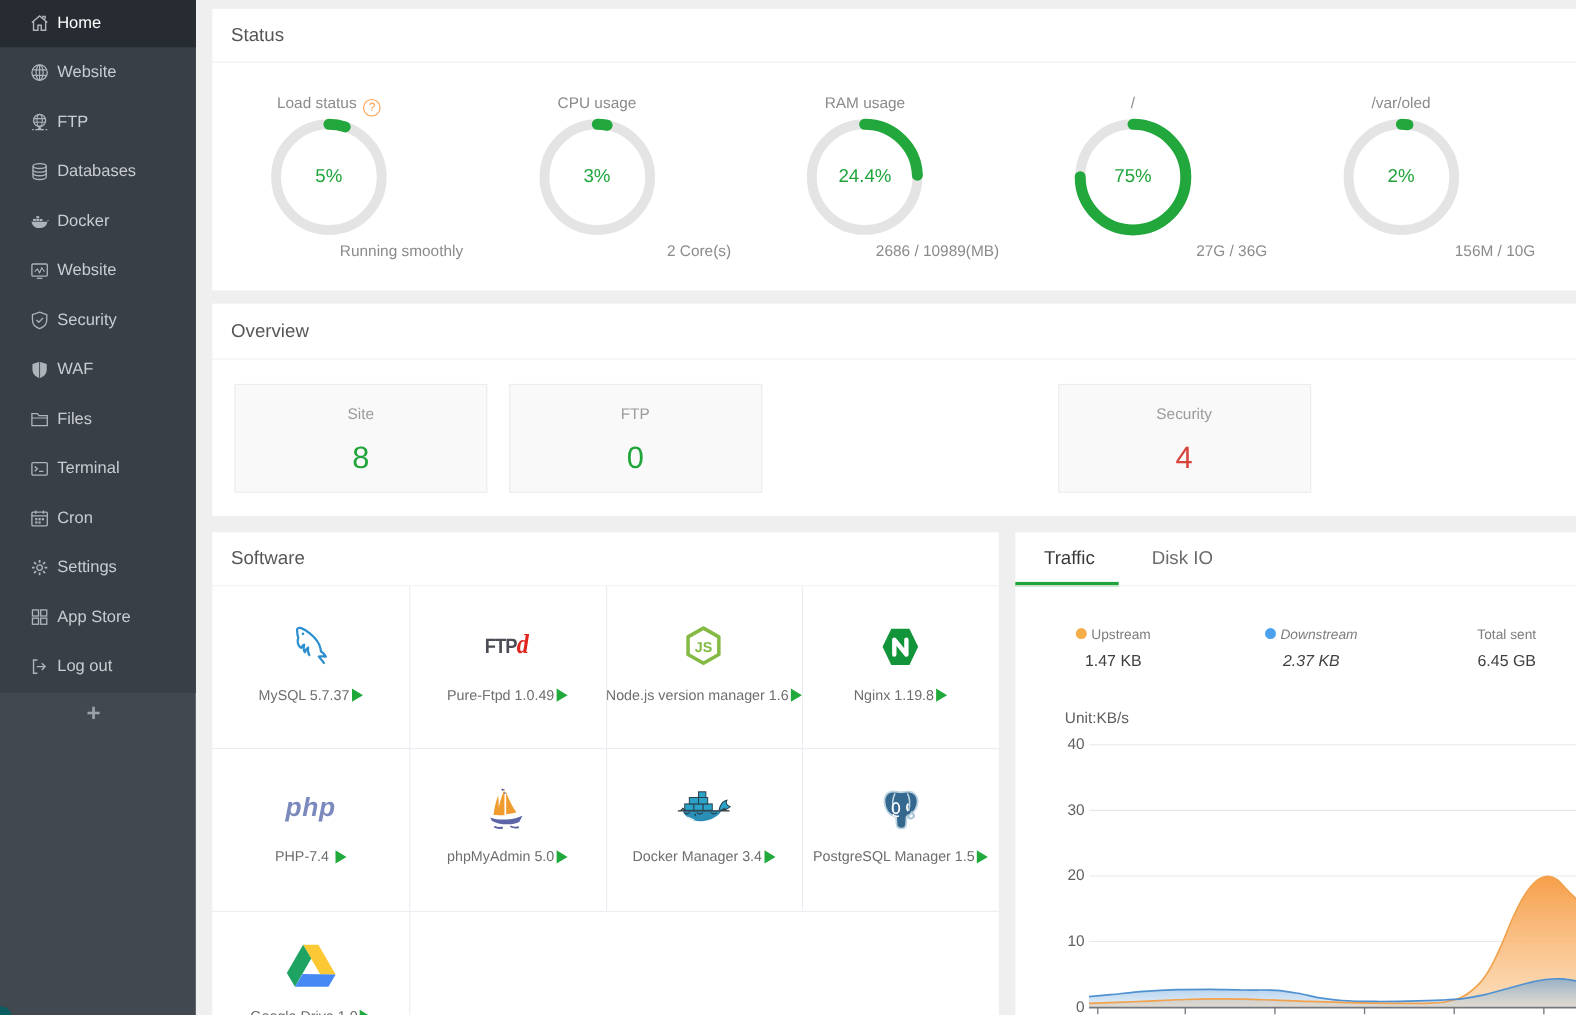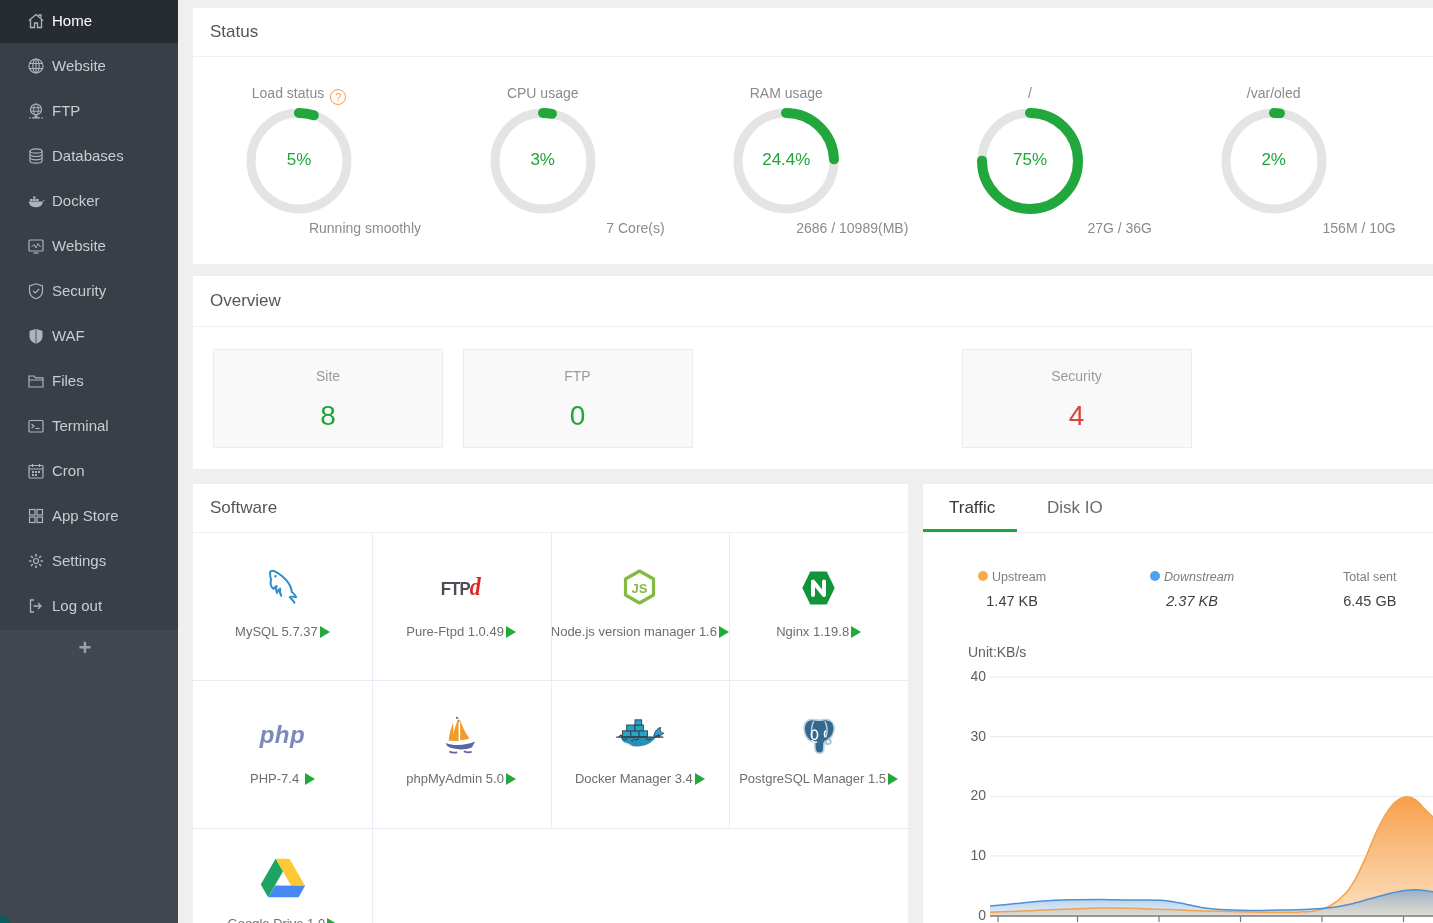--- a/index.html
+++ b/index.html
@@ -159,33 +159,33 @@
           <rect x="5" y="9" width="2" height="2" fill="#aeb4ba"></rect>
           <rect x="8" y="9" width="2" height="2" fill="#aeb4ba"></rect>
           <rect x="11" y="9" width="2" height="2" fill="#aeb4ba"></rect>
           <rect x="5" y="12" width="2" height="2" fill="#aeb4ba"></rect>
           <rect x="8" y="12" width="2" height="2" fill="#aeb4ba"></rect>
         </svg>
         <div class="tx">Cron</div>
       </div>
       <div class="mi">
         <svg class="ic" viewBox="0 0 18 18">
+          <circle cx="9" cy="9" r="2.5" fill="none" stroke="#aeb4ba" stroke-width="1.2"></circle>
+          <path d="M9 2 V4.5 M9 13.5 V16 M2 9 H4.5 M13.5 9 H16 M4 4 L5.8 5.8 M12.2 12.2 L14 14 M14 4 L12.2 5.8 M5.8 12.2 L4 14" stroke="#aeb4ba" stroke-width="1.6"></path>
+        </svg>
+        <div class="tx">Settings</div>
+      </div>
+      <div class="mi">
+        <svg class="ic" viewBox="0 0 18 18">
           <rect x="2.5" y="2.5" width="5.5" height="5.5" fill="none" stroke="#aeb4ba" stroke-width="1.2"></rect>
           <rect x="10" y="2.5" width="5.5" height="5.5" fill="none" stroke="#aeb4ba" stroke-width="1.2"></rect>
           <rect x="2.5" y="10" width="5.5" height="5.5" fill="none" stroke="#aeb4ba" stroke-width="1.2"></rect>
           <rect x="10" y="10" width="5.5" height="5.5" fill="none" stroke="#aeb4ba" stroke-width="1.2"></rect>
         </svg>
         <div class="tx">App Store</div>
-      </div>
-      <div class="mi">
-        <svg class="ic" viewBox="0 0 18 18">
-          <circle cx="9" cy="9" r="2.5" fill="none" stroke="#aeb4ba" stroke-width="1.2"></circle>
-          <path d="M9 2 V4.5 M9 13.5 V16 M2 9 H4.5 M13.5 9 H16 M4 4 L5.8 5.8 M12.2 12.2 L14 14 M14 4 L12.2 5.8 M5.8 12.2 L4 14" stroke="#aeb4ba" stroke-width="1.6"></path>
-        </svg>
-        <div class="tx">Settings</div>
       </div>
       <div class="mi">
         <svg class="ic" viewBox="0 0 18 18">
           <path d="M7 3 H3.5 V15 H7 M11 6 L14 9 L11 12 M6.5 9 H13.5" fill="none" stroke="#aeb4ba" stroke-width="1.3"></path>
         </svg>
         <div class="tx">Log out</div>
       </div>
     </div>
   <div id="plus">+</div>
   <div id="corner"></div>
@@ -204,21 +204,21 @@
         <div class="pct">5%</div>
         <div class="ft">Running smoothly</div>
       </div>
       <div class="gauge" style="left:227.7px">
         <div class="lbl">CPU usage</div>
         <svg class="donut" width="110" height="110">
           <circle cx="55" cy="55" r="48" fill="none" stroke="#e4e4e4" stroke-width="9"></circle>
           <circle cx="55" cy="55" r="48" fill="none" stroke="#21a73c" stroke-width="10" stroke-linecap="round" stroke-dasharray="9 301.6" transform="rotate(-90 55 55)"></circle>
         </svg>
         <div class="pct">3%</div>
-        <div class="ft">7 Core(s)</div>
+        <div class="ft">2 Core(s)</div>
       </div>
       <div class="gauge" style="left:471.29999999999995px">
         <div class="lbl">RAM usage</div>
         <svg class="donut" width="110" height="110">
           <circle cx="55" cy="55" r="48" fill="none" stroke="#e4e4e4" stroke-width="9"></circle>
           <circle cx="55" cy="55" r="48" fill="none" stroke="#21a73c" stroke-width="10" stroke-linecap="round" stroke-dasharray="73.6 301.6" transform="rotate(-90 55 55)"></circle>
         </svg>
         <div class="pct">24.4%</div>
         <div class="ft">2686 / 10989(MB)</div>
       </div>

